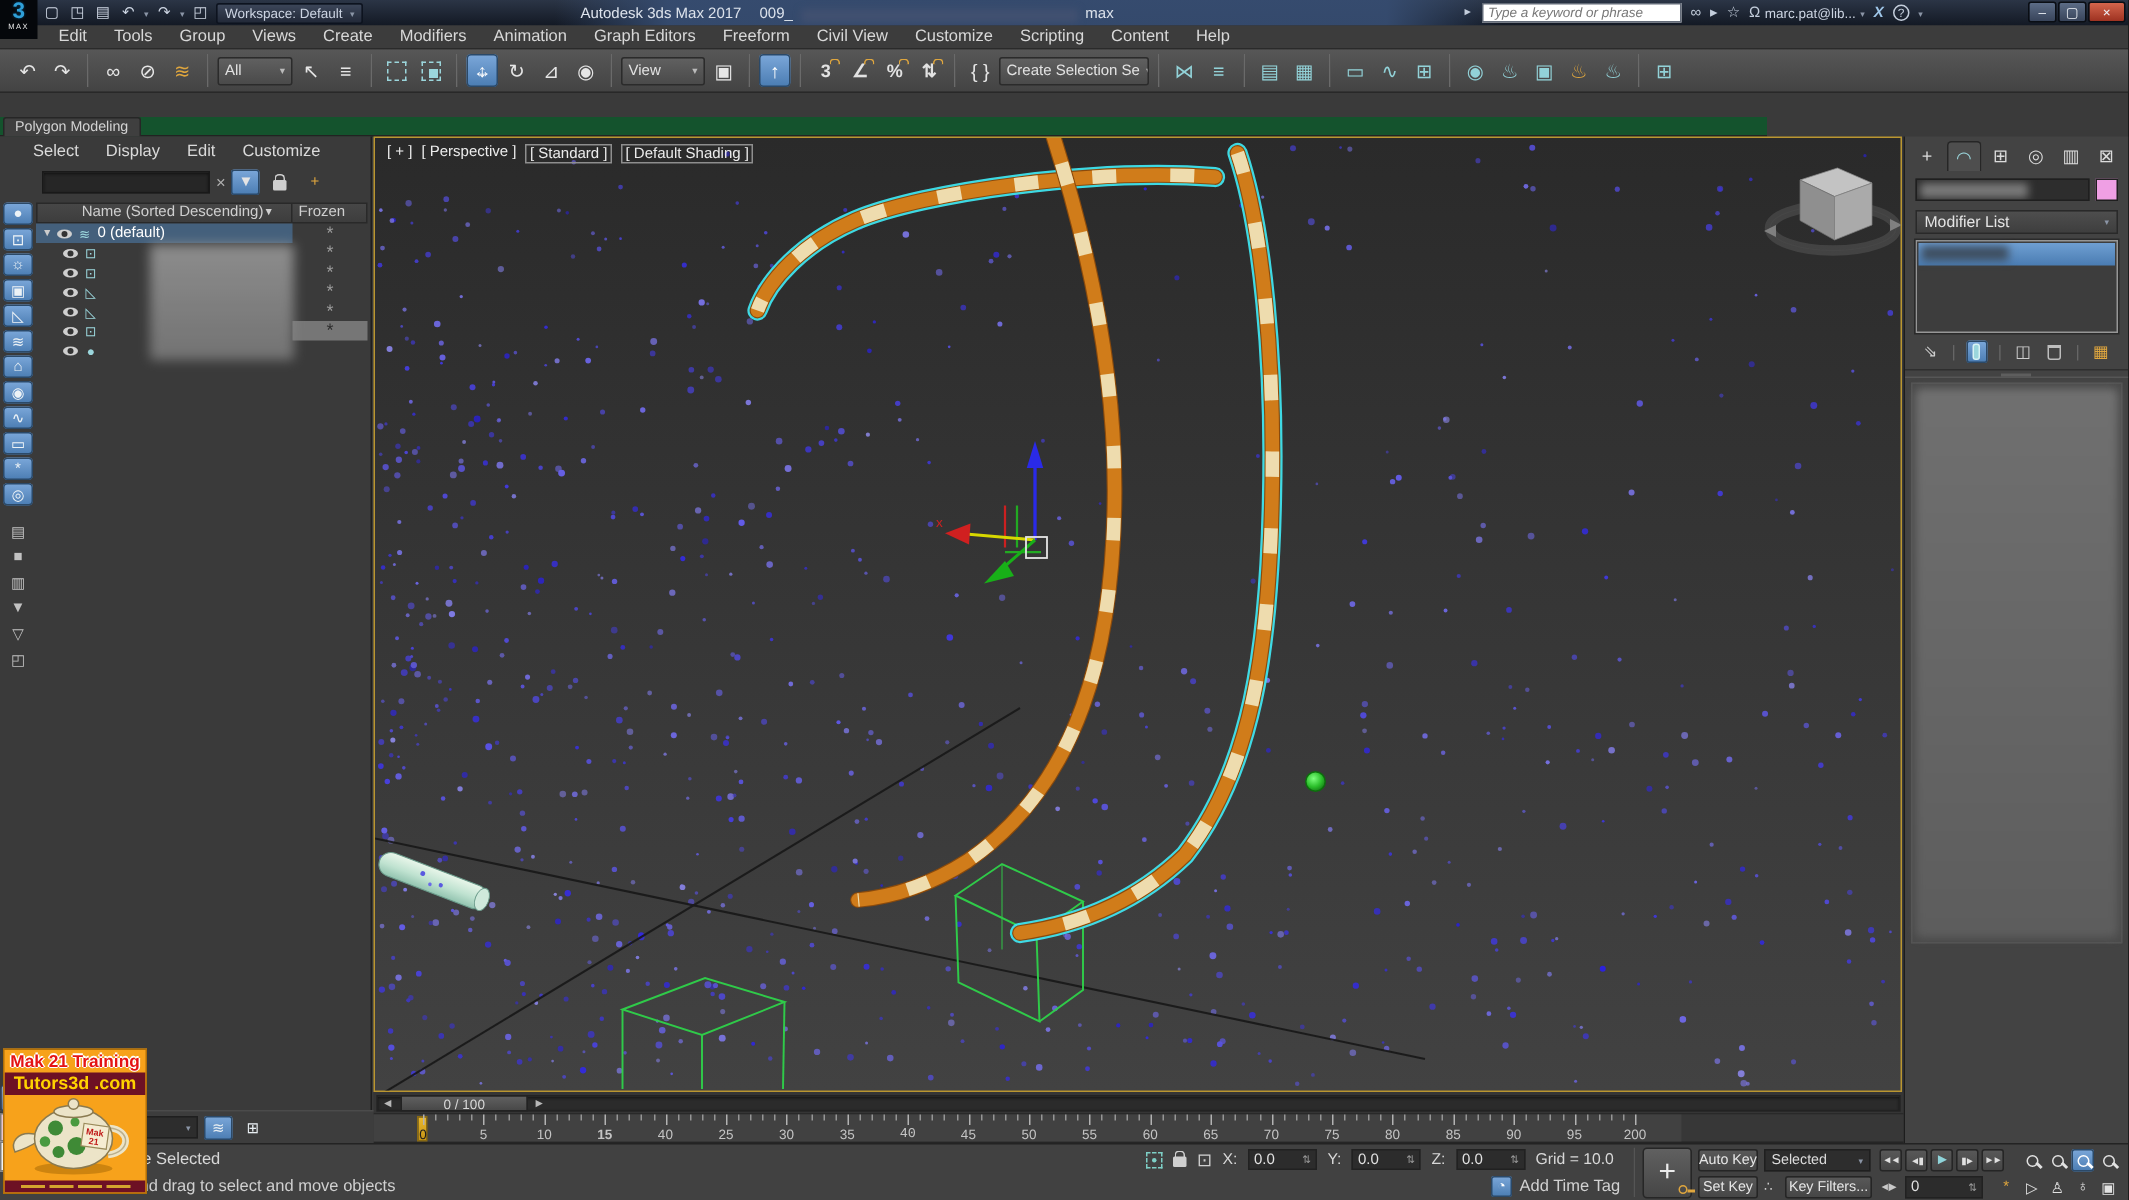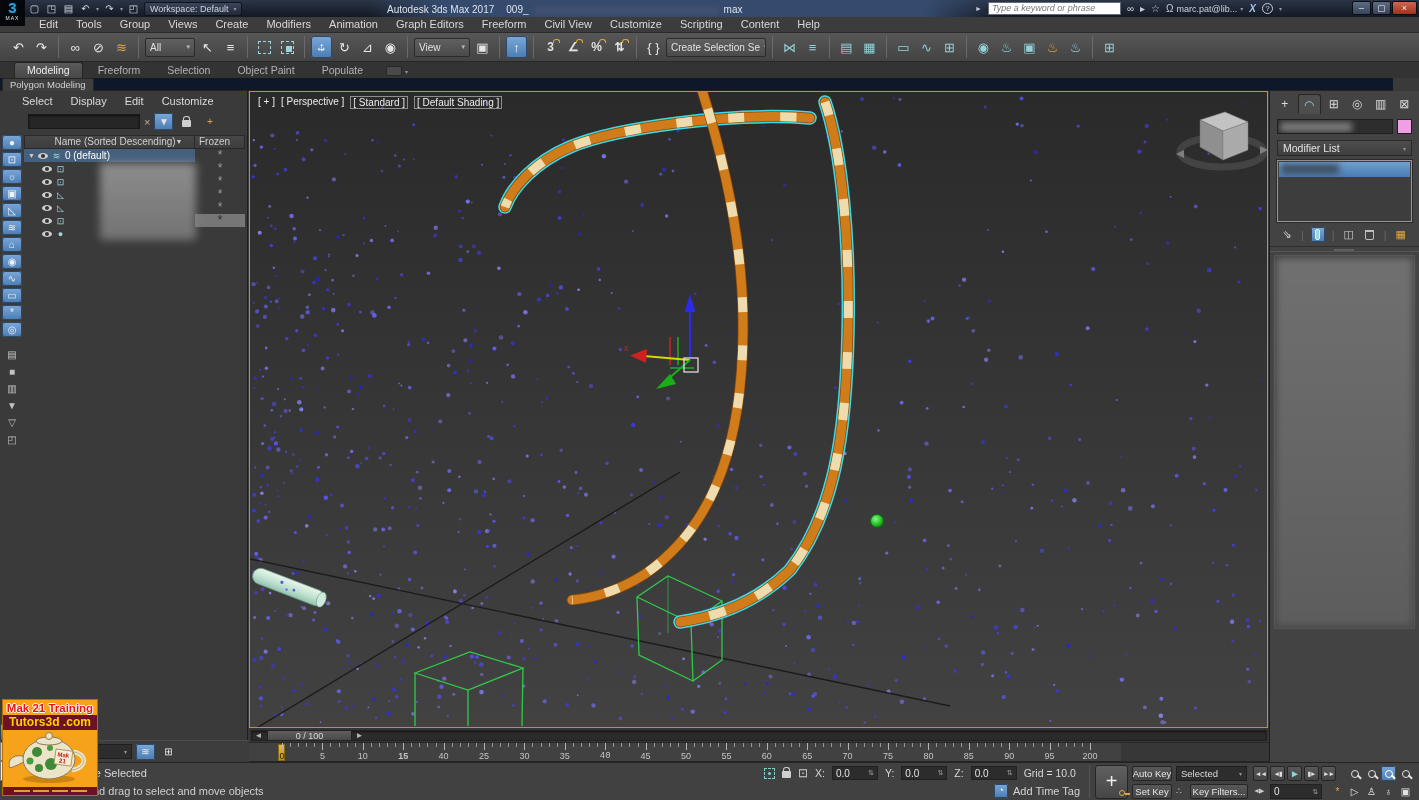--- a/index.html
+++ b/index.html
@@ -60,21 +60,21 @@
   .stackmove i{position:absolute;left:0;top:0;width:16px;height:16px;line-height:16px;text-align:center;font-style:normal;font-size:12px;}
 
   
   #ribbon{position:absolute;left:0;top:62px;width:1419px;height:16px;background:#333;
     display:flex;align-items:flex-end;padding-left:14px;gap:3px;}
   .rtab{padding:1px 12px 2px;font-size:10.5px;color:#b2b2b2;}
   .rtab.active{background:linear-g radient(#5a5a5a,#474747);background:linear-gradient(#5a5a5a,#474747);
     color:#ececec;border:1px solid #252525;border-bottom:none;border-radius:3px 3px 0 0;}
   #ribbon-extra{display:flex;align-items:center;gap:3px;margin-left:8px;padding-bottom:2px;color:#ccc;}
   #ribbon-extra .bx{width:16px;height:10px;background:#4a4a4a;border:1px solid #272727;border-radius:2px;}
-  #ribbon2{position:absolute;left:0;top:78px;width:1393px;height:13px;background:#0f172a;border-bottom:1px solid #222;}
+  #ribbon2{position:absolute;left:0;top:78px;width:1178px;height:13px;background:#14532d;border-bottom:1px solid #222;}
   #polytab{position:absolute;left:2px;top:0;height:13px;background:#3f3f3f;border:1px solid #262626;border-bottom:none;
     color:#d2d2d2;font-size:9.5px;line-height:11px;padding:0 7px;border-radius:2px 2px 0 0;}
 
   
   #explorer{position:absolute;left:0;top:91px;width:248px;height:649px;background:#3a3a3a;border-right:1px solid #1e1e1e;}
   #exp-menus{display:flex;gap:2px;padding:3px 0 2px 14px;}
   .exp-menu{padding:1px 8px;font-size:11px;color:#dadada;}
   #exp-search{position:absolute;left:28px;top:22px;display:flex;align-items:center;gap:4px;}
   #exp-input{width:112px;height:15px;background:#262626;border:1px solid #191919;box-shadow:inset 0 1px 2px #111;}
   .exp-x{color:#b0b0b0;font-size:11px;}
@@ -355,33 +355,20 @@
       <div class="tb-sep"></div>
       <div class="tb-ico teal">◉</div>
       <div class="tb-ico teal">♨</div>
       <div class="tb-ico teal">▣</div>
       <div class="tb-ico gold">♨</div>
       <div class="tb-ico teal">♨</div>
       <div class="tb-sep"></div>
       <div class="tb-ico teal">⊞</div>
     </div>
 
-  <div id="ribbon">
-    <div id="ribbon-tabs-inner" style="display:flex;align-items:flex-end;gap:3px">
-        <div class="rtab active">Modeling</div>
-        <div class="rtab">Freeform</div>
-        <div class="rtab">Selection</div>
-        <div class="rtab">Object Paint</div>
-        <div class="rtab">Populate</div>
-      </div>
-    <div id="ribbon-extra">
-      <span class="bx"></span>
-      <span class="qdd">▾</span>
-    </div>
-  </div>
   <div id="ribbon2">
     <div id="polytab">Polygon Modeling</div>
   </div>
 
   <div id="explorer">
     <div id="exp-menus">
         <div class="exp-menu">Select</div>
         <div class="exp-menu">Display</div>
         <div class="exp-menu">Edit</div>
         <div class="exp-menu">Customize</div>

